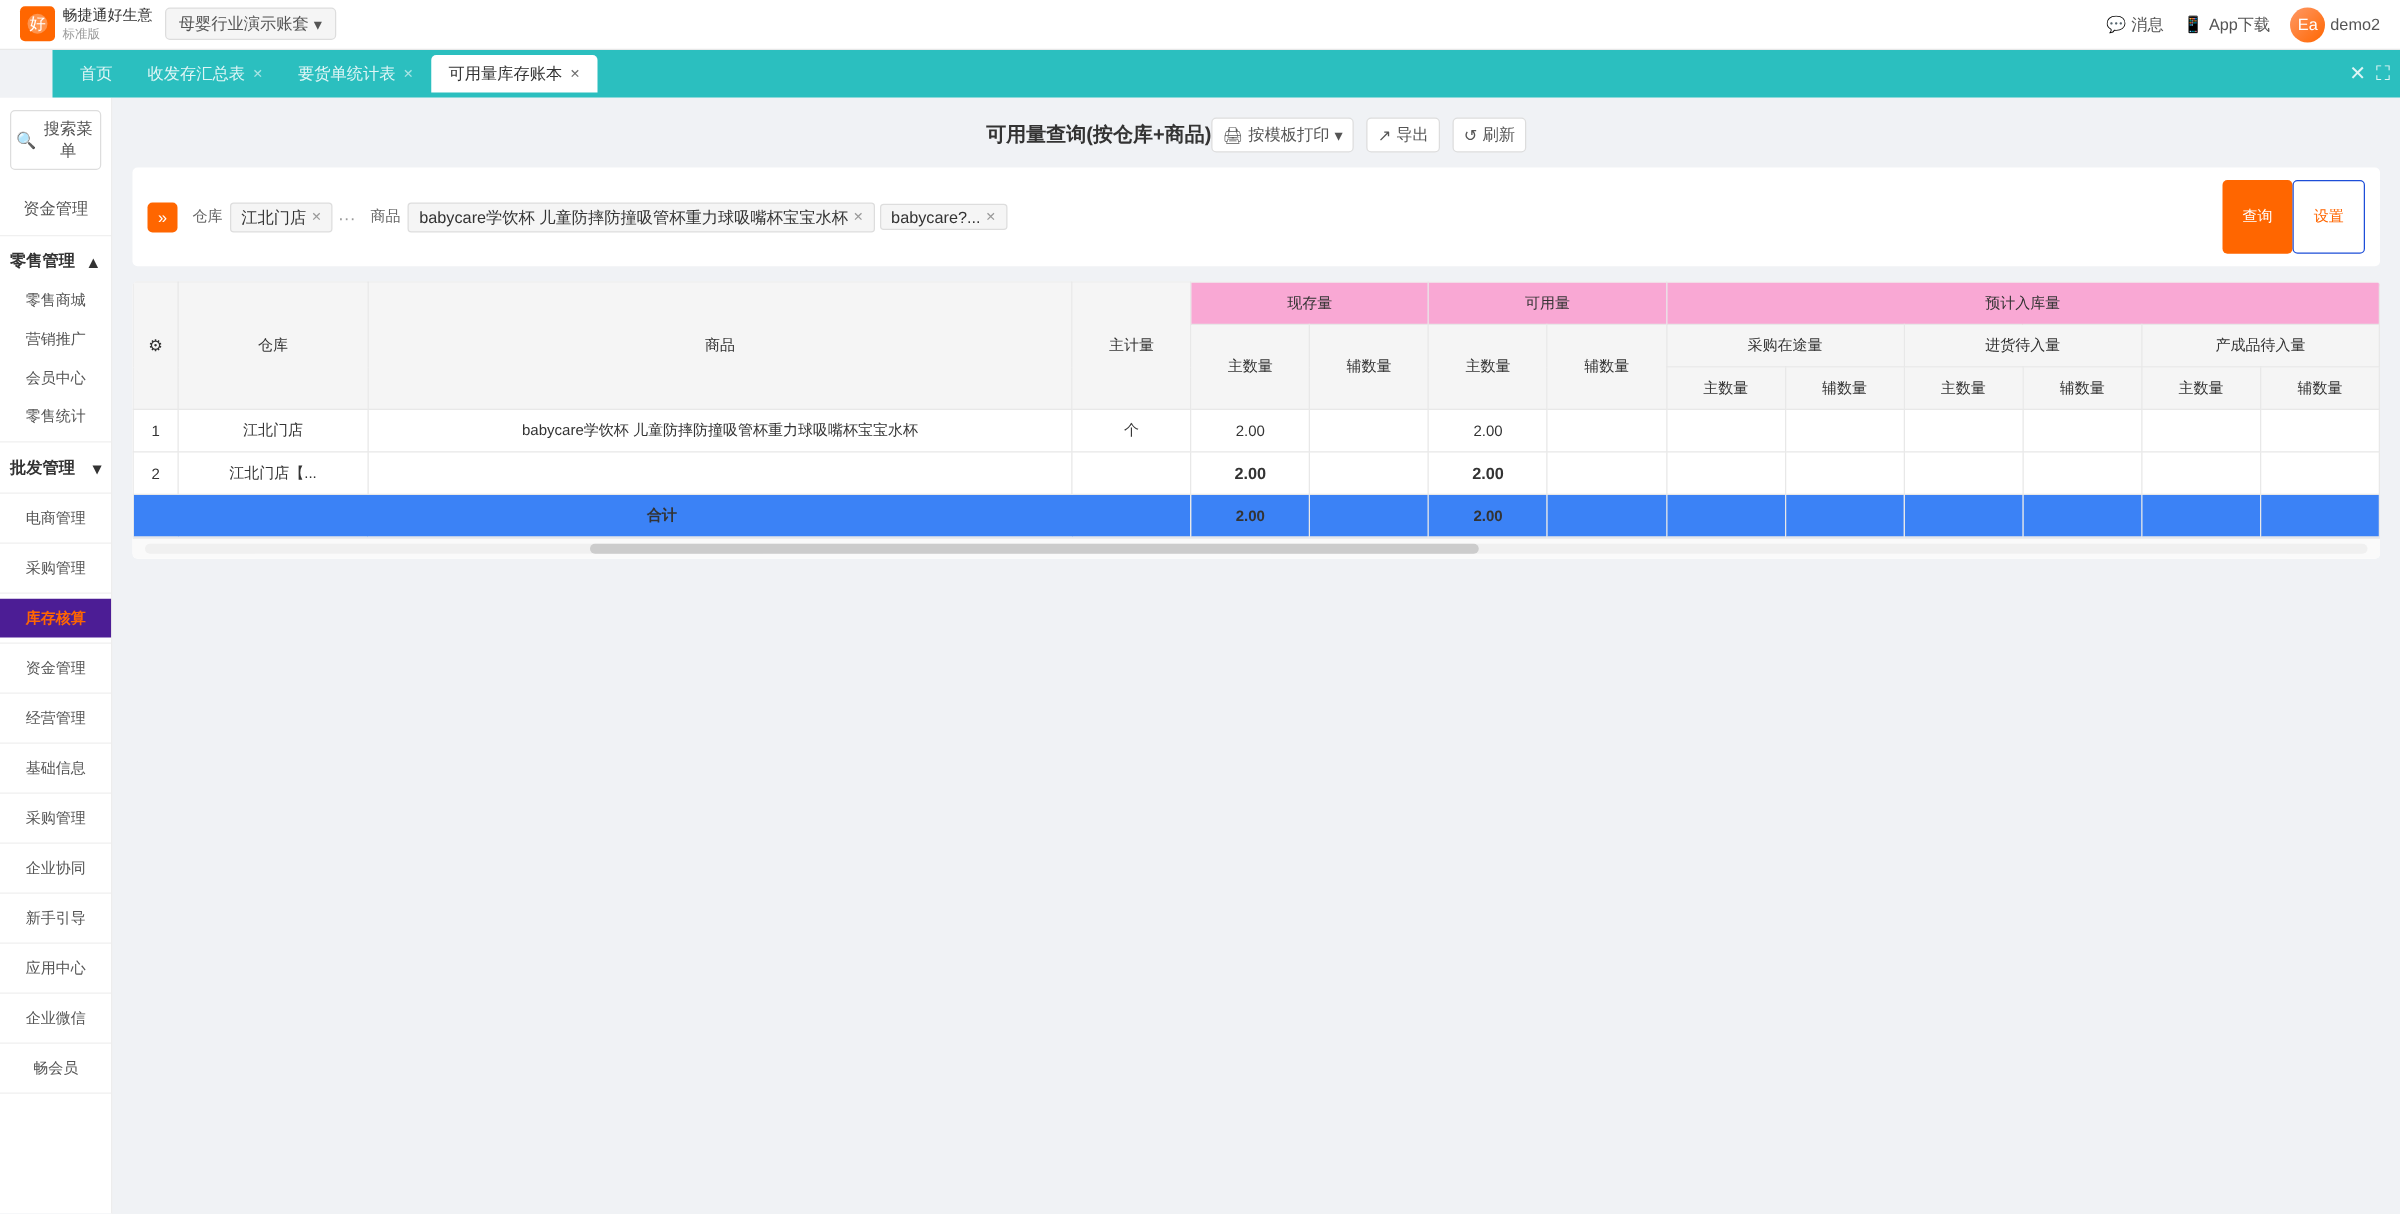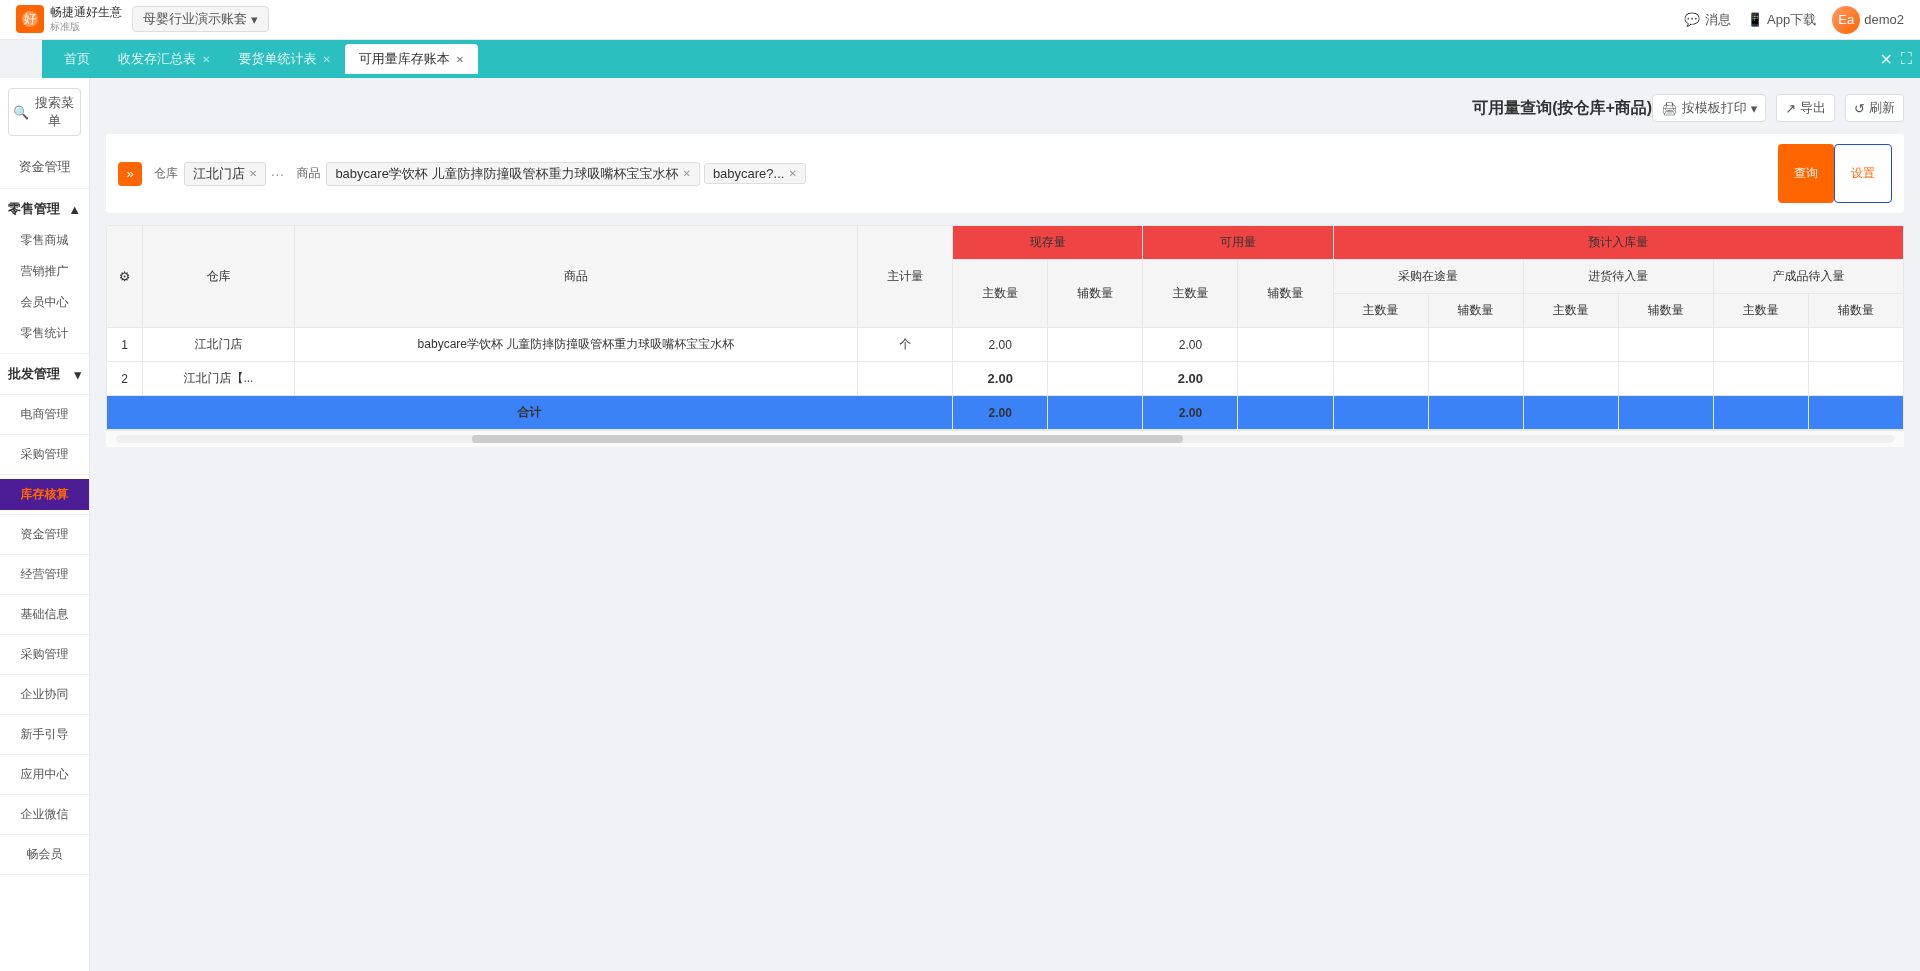--- a/index.html
+++ b/index.html
@@ -115,21 +115,21 @@
     
     .content-area {
       flex: 1;
       overflow-y: auto;
       padding: 16px;
       background: #f0f2f5;
     }
     .page-header {
       display: flex;
       align-items: center;
-      justify-content: flex-end;
+      justify-content: center;
       margin-bottom: 12px;
     }
     .page-title { font-size: 16px; font-weight: bold; color: #333; }
     .page-actions { display: flex; align-items: center; gap: 10px; }
     .page-action-btn {
       display: flex; align-items: center; gap: 4px;
       color: #555; font-size: 12px; cursor: pointer; padding: 4px 8px;
       border: 1px solid #ddd; border-radius: 4px; background: #fff;
     }
 
@@ -188,21 +188,21 @@
     
     .table-container {
       background: #fff;
       border-radius: 4px;
       overflow: hidden;
     }
     table { width: 100%; border-collapse: collapse; }
     th, td { border: 1px solid #e8e8e8; padding: 8px 10px; text-align: center; font-size: 12px; }
     th { background: #f5f5f5; color: #333; font-weight: normal; }
     td { color: #333; }
-    .th-group { background: #ef4444; text-align: center; }
+    .th-group { background: #f9a8d4; text-align: center; }
     .col-settings-icon { width: 36px; }
 
     
     .summary-row { background: #3b82f6; }
     .summary-row td { font-weight: bold; }
 
     
     .scroll-area { padding: 4px 0; background: #fafafa; border-top: 1px solid #e8e8e8; }
     .scroll-bar-container { height: 8px; background: #f0f0f0; border-radius: 4px; margin: 0 10px; position: relative; }
     .scroll-bar-thumb { height: 8px; background: #ccc; border-radius: 4px; width: 40%; position: absolute; left: 20%; }

